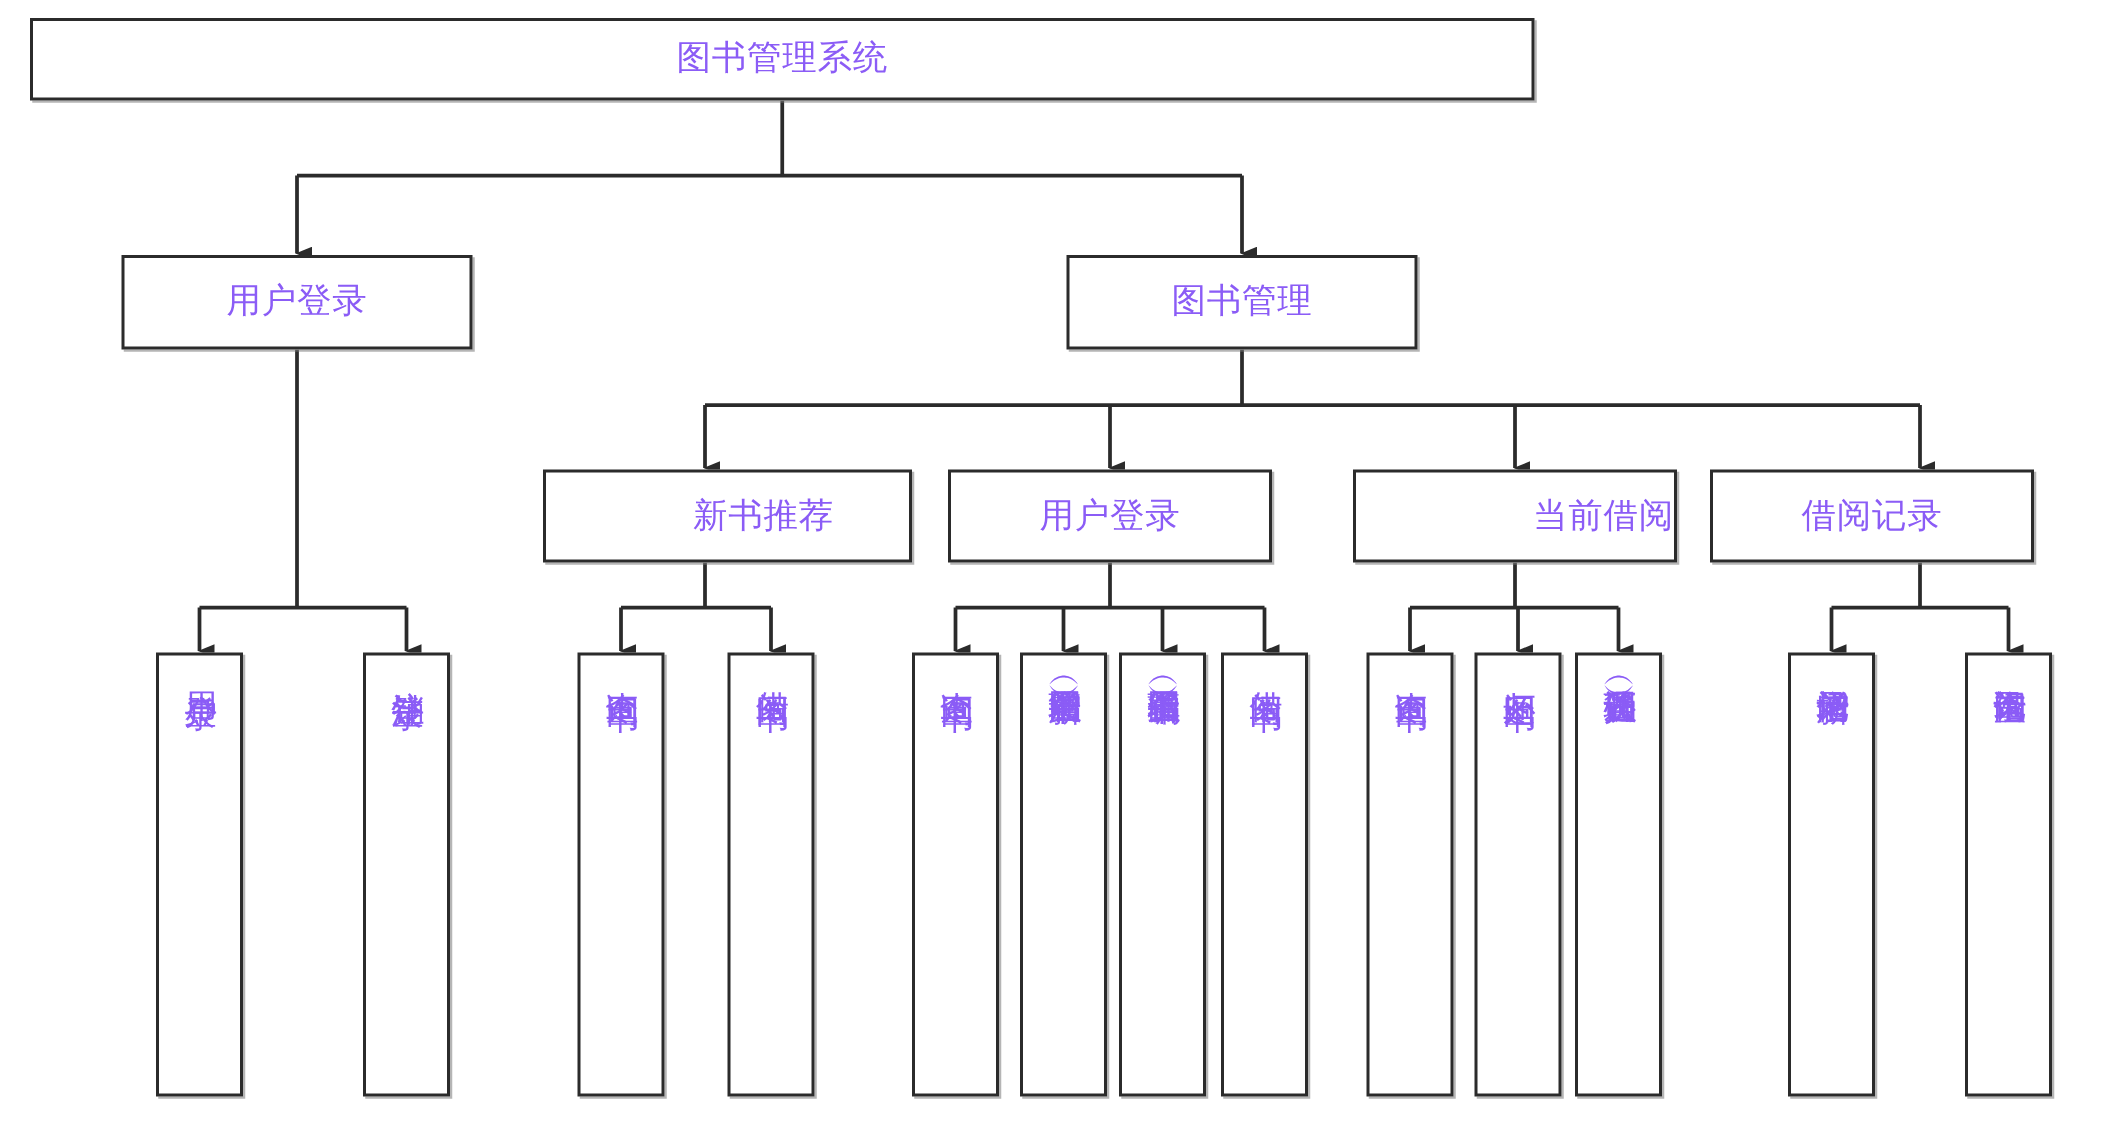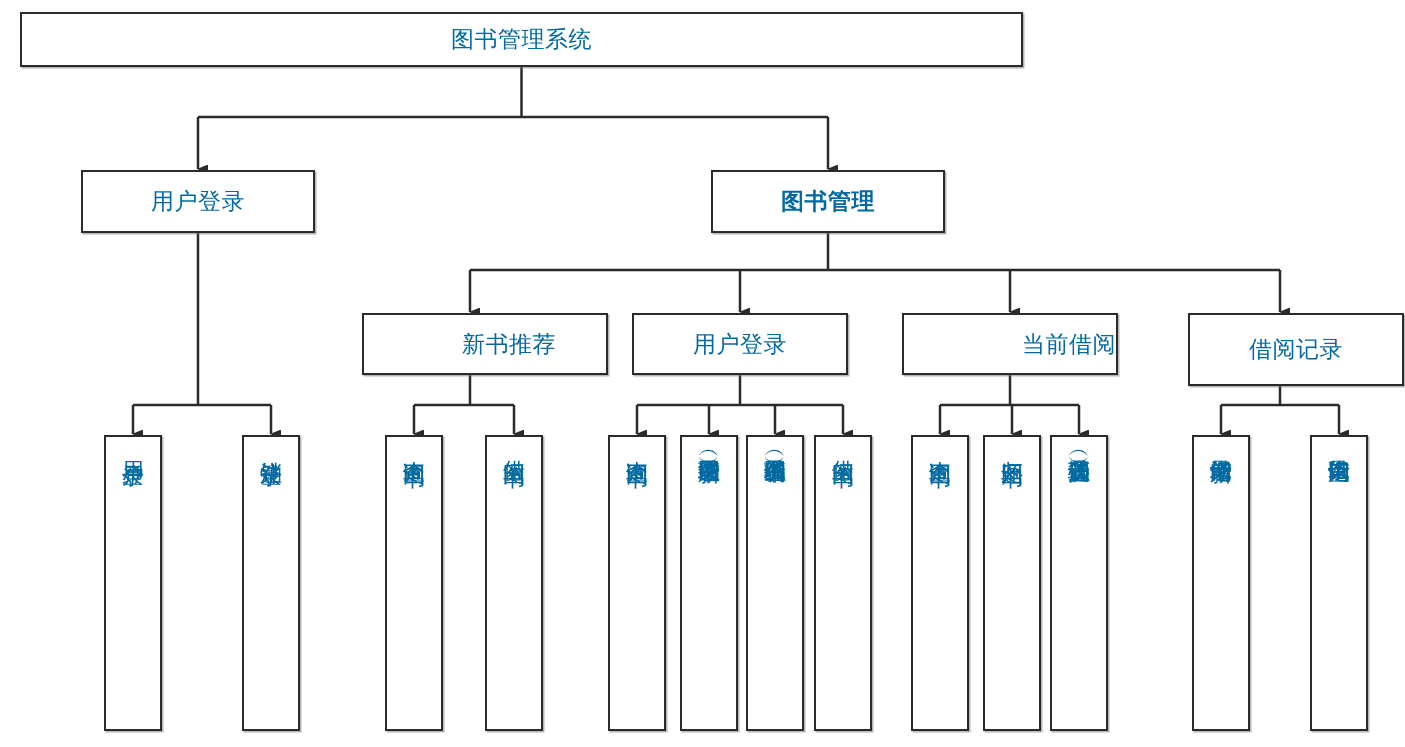--- a/index.html
+++ b/index.html
@@ -30,21 +30,21 @@
     background: #ffffff;
     border: 2px solid #2b2b2b;
     box-shadow: 1.5px 1.5px 0 0 rgba(120,120,120,0.55);
     display: flex;
     align-items: center;
     justify-content: center;
     z-index: 2;
   }
   .node-label {
     font-size: 23px;
-    color: #0369a1;
+    color: #8b5cf6;
     line-height: 1.15;
     letter-spacing: 0.5px;
     white-space: nowrap;
     text-align: center;
   }
   
   .node.vertical {
     align-items: flex-start;
     justify-content: center;
     padding-top: 6px;
@@ -117,33 +117,33 @@
       </g>
   </svg>
 
   <div id="nodes">
       <div class="node" style="left: 20px; top: 12px; width: 1003px; height: 55px;">
         <div class="node-label">图书管理系统</div>
       </div>
       <div class="node" style="left: 81px; top: 170px; width: 234px; height: 63px;">
         <div class="node-label">用户登录</div>
       </div>
-      <div class="node" style="left: 711px; top: 170px; width: 234px; height: 63px; font-weight: bold;">
+      <div class="node" style="left: 711px; top: 170px; width: 234px; height: 63px;">
         <div class="node-label">图书管理</div>
       </div>
       <div class="node" style="left: 362px; top: 313px; width: 246px; height: 62px; padding-left: 48px;">
         <div class="node-label">新书推荐</div>
       </div>
       <div class="node" style="left: 632px; top: 313px; width: 216px; height: 62px;">
         <div class="node-label">用户登录</div>
       </div>
       <div class="node" style="left: 902px; top: 313px; width: 216px; height: 62px; justify-content: flex-end;">
         <div class="node-label">当前借阅</div>
       </div>
-      <div class="node" style="left: 1188px; top: 313px; width: 216px; height: 73px;">
+      <div class="node" style="left: 1140px; top: 313px; width: 216px; height: 62px;">
         <div class="node-label">借阅记录</div>
       </div>
       <div class="node vertical" style="left: 104px; top: 435px; width: 58px; height: 296px;">
         <div class="node-label">用户登录</div>
       </div>
       <div class="node vertical" style="left: 242px; top: 435px; width: 58px; height: 296px;">
         <div class="node-label">注销登录</div>
       </div>
       <div class="node vertical" style="left: 385px; top: 435px; width: 58px; height: 296px;">
         <div class="node-label">查询图书</div>

